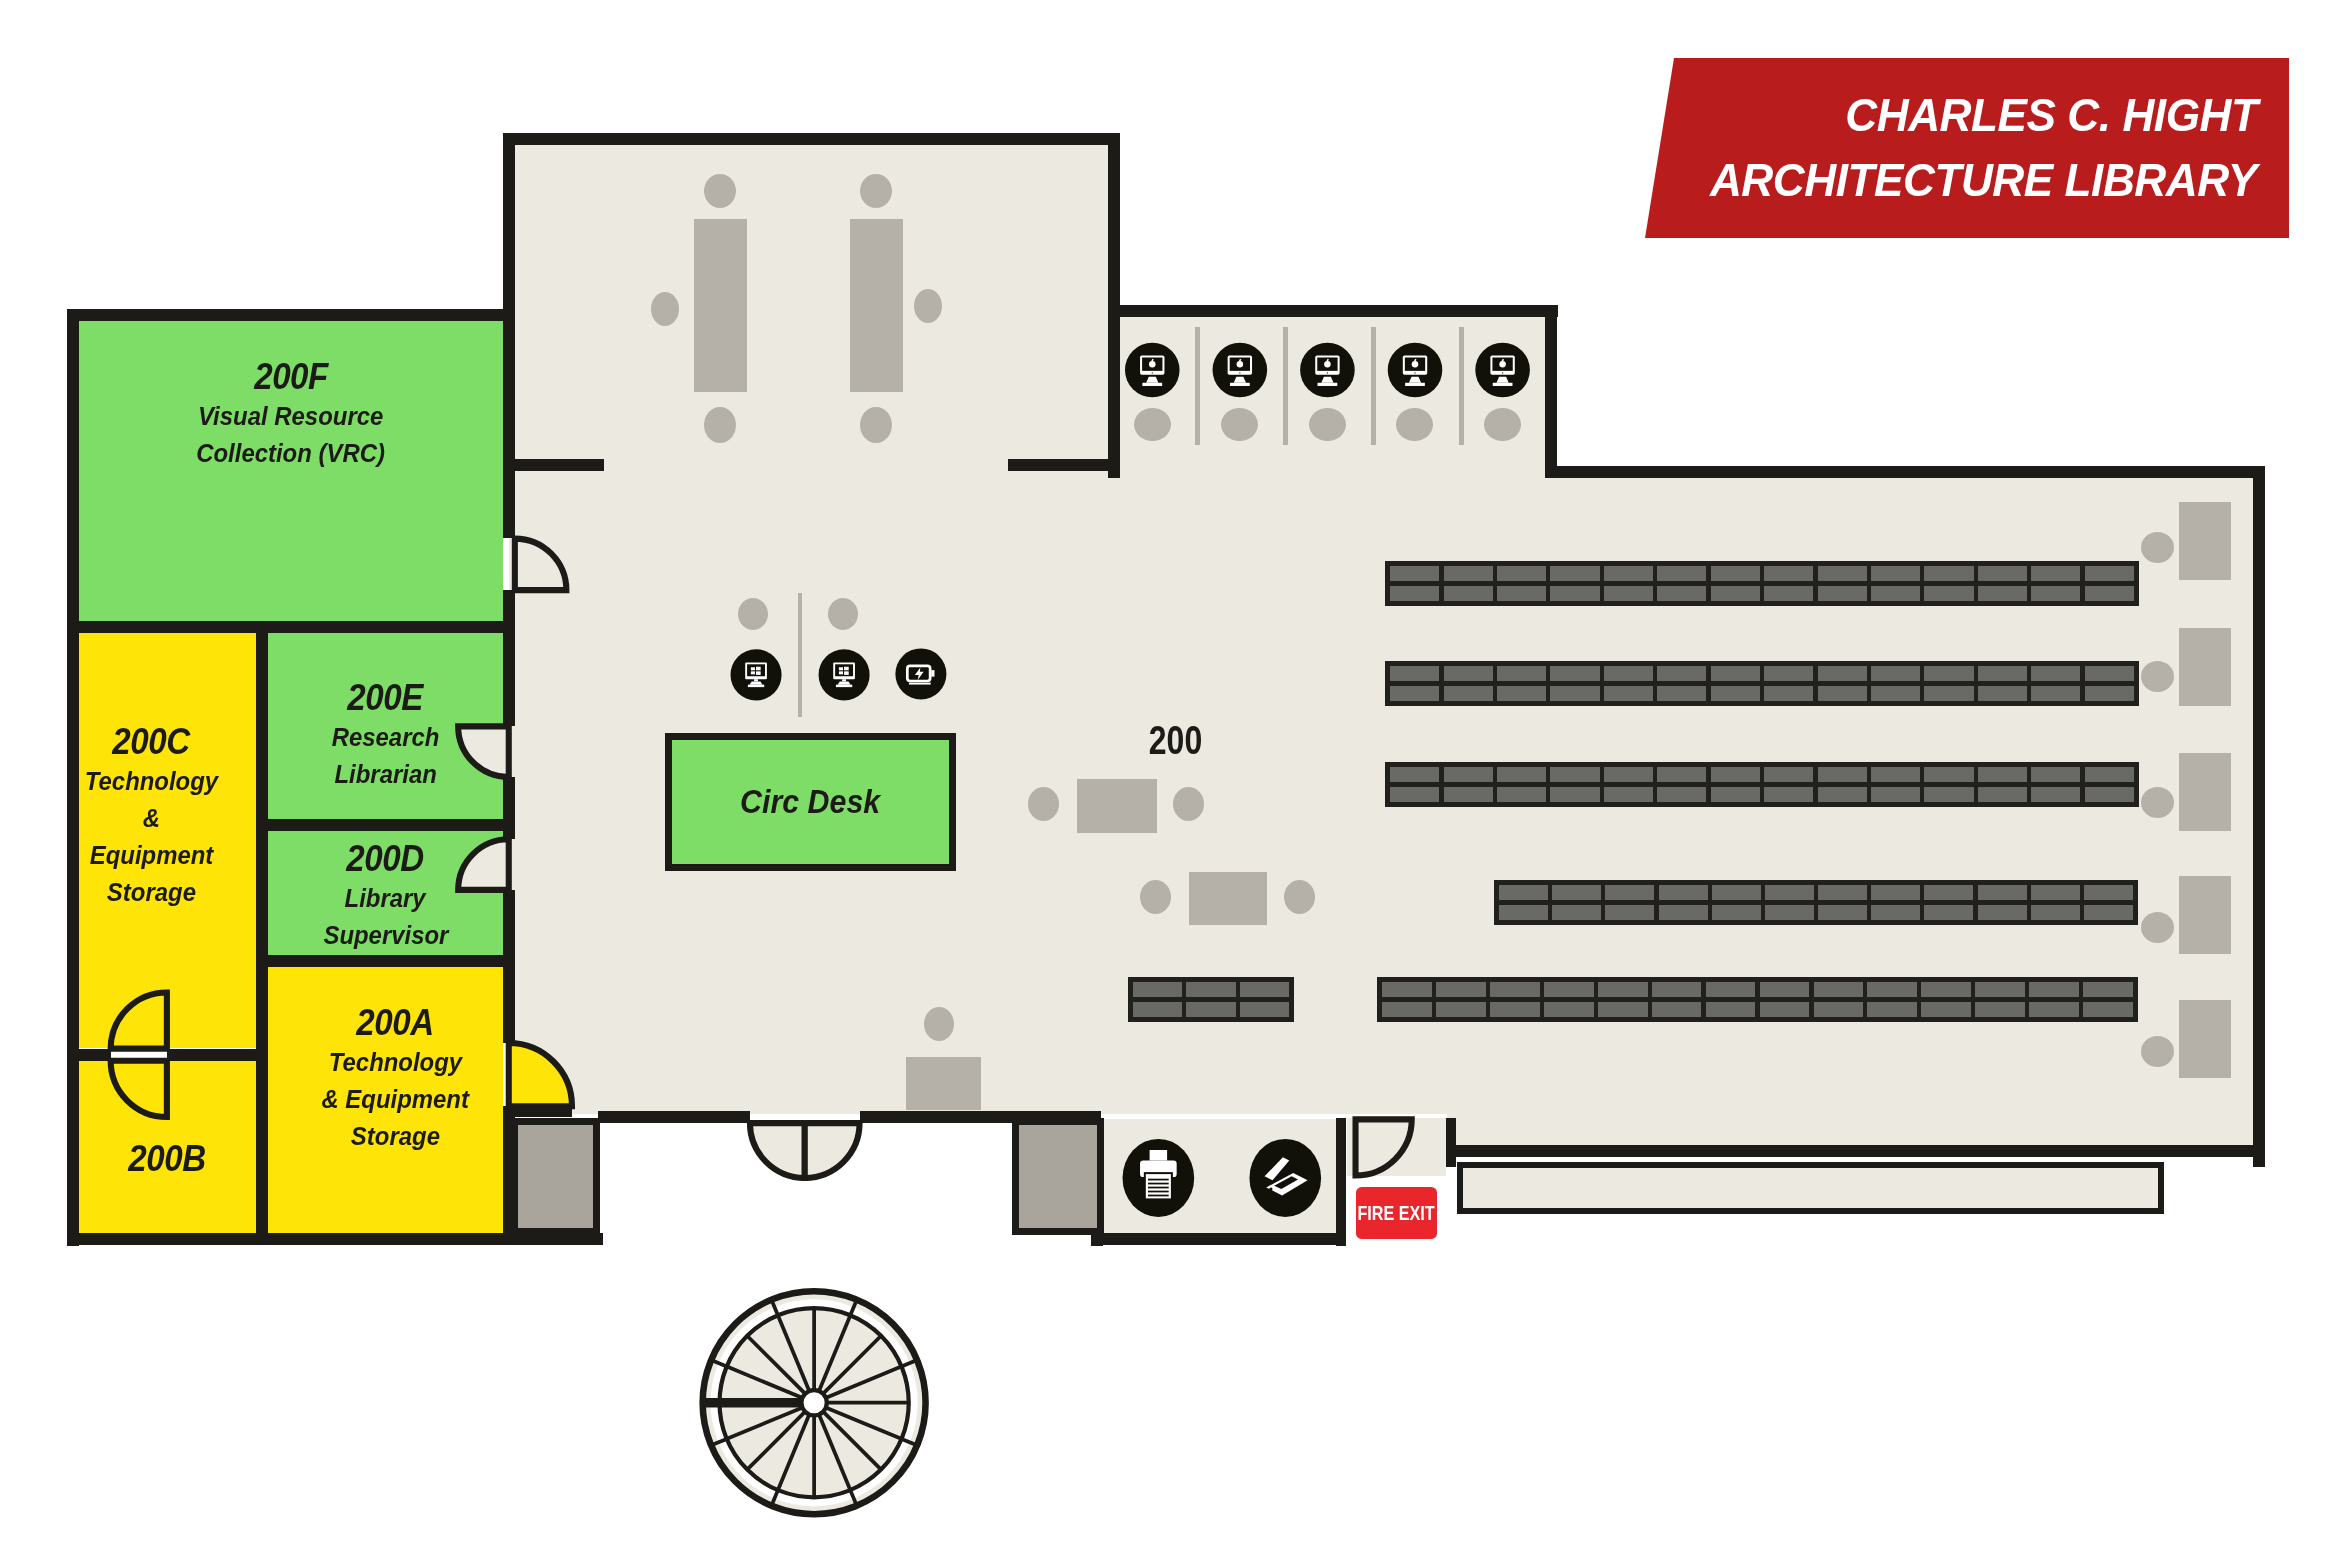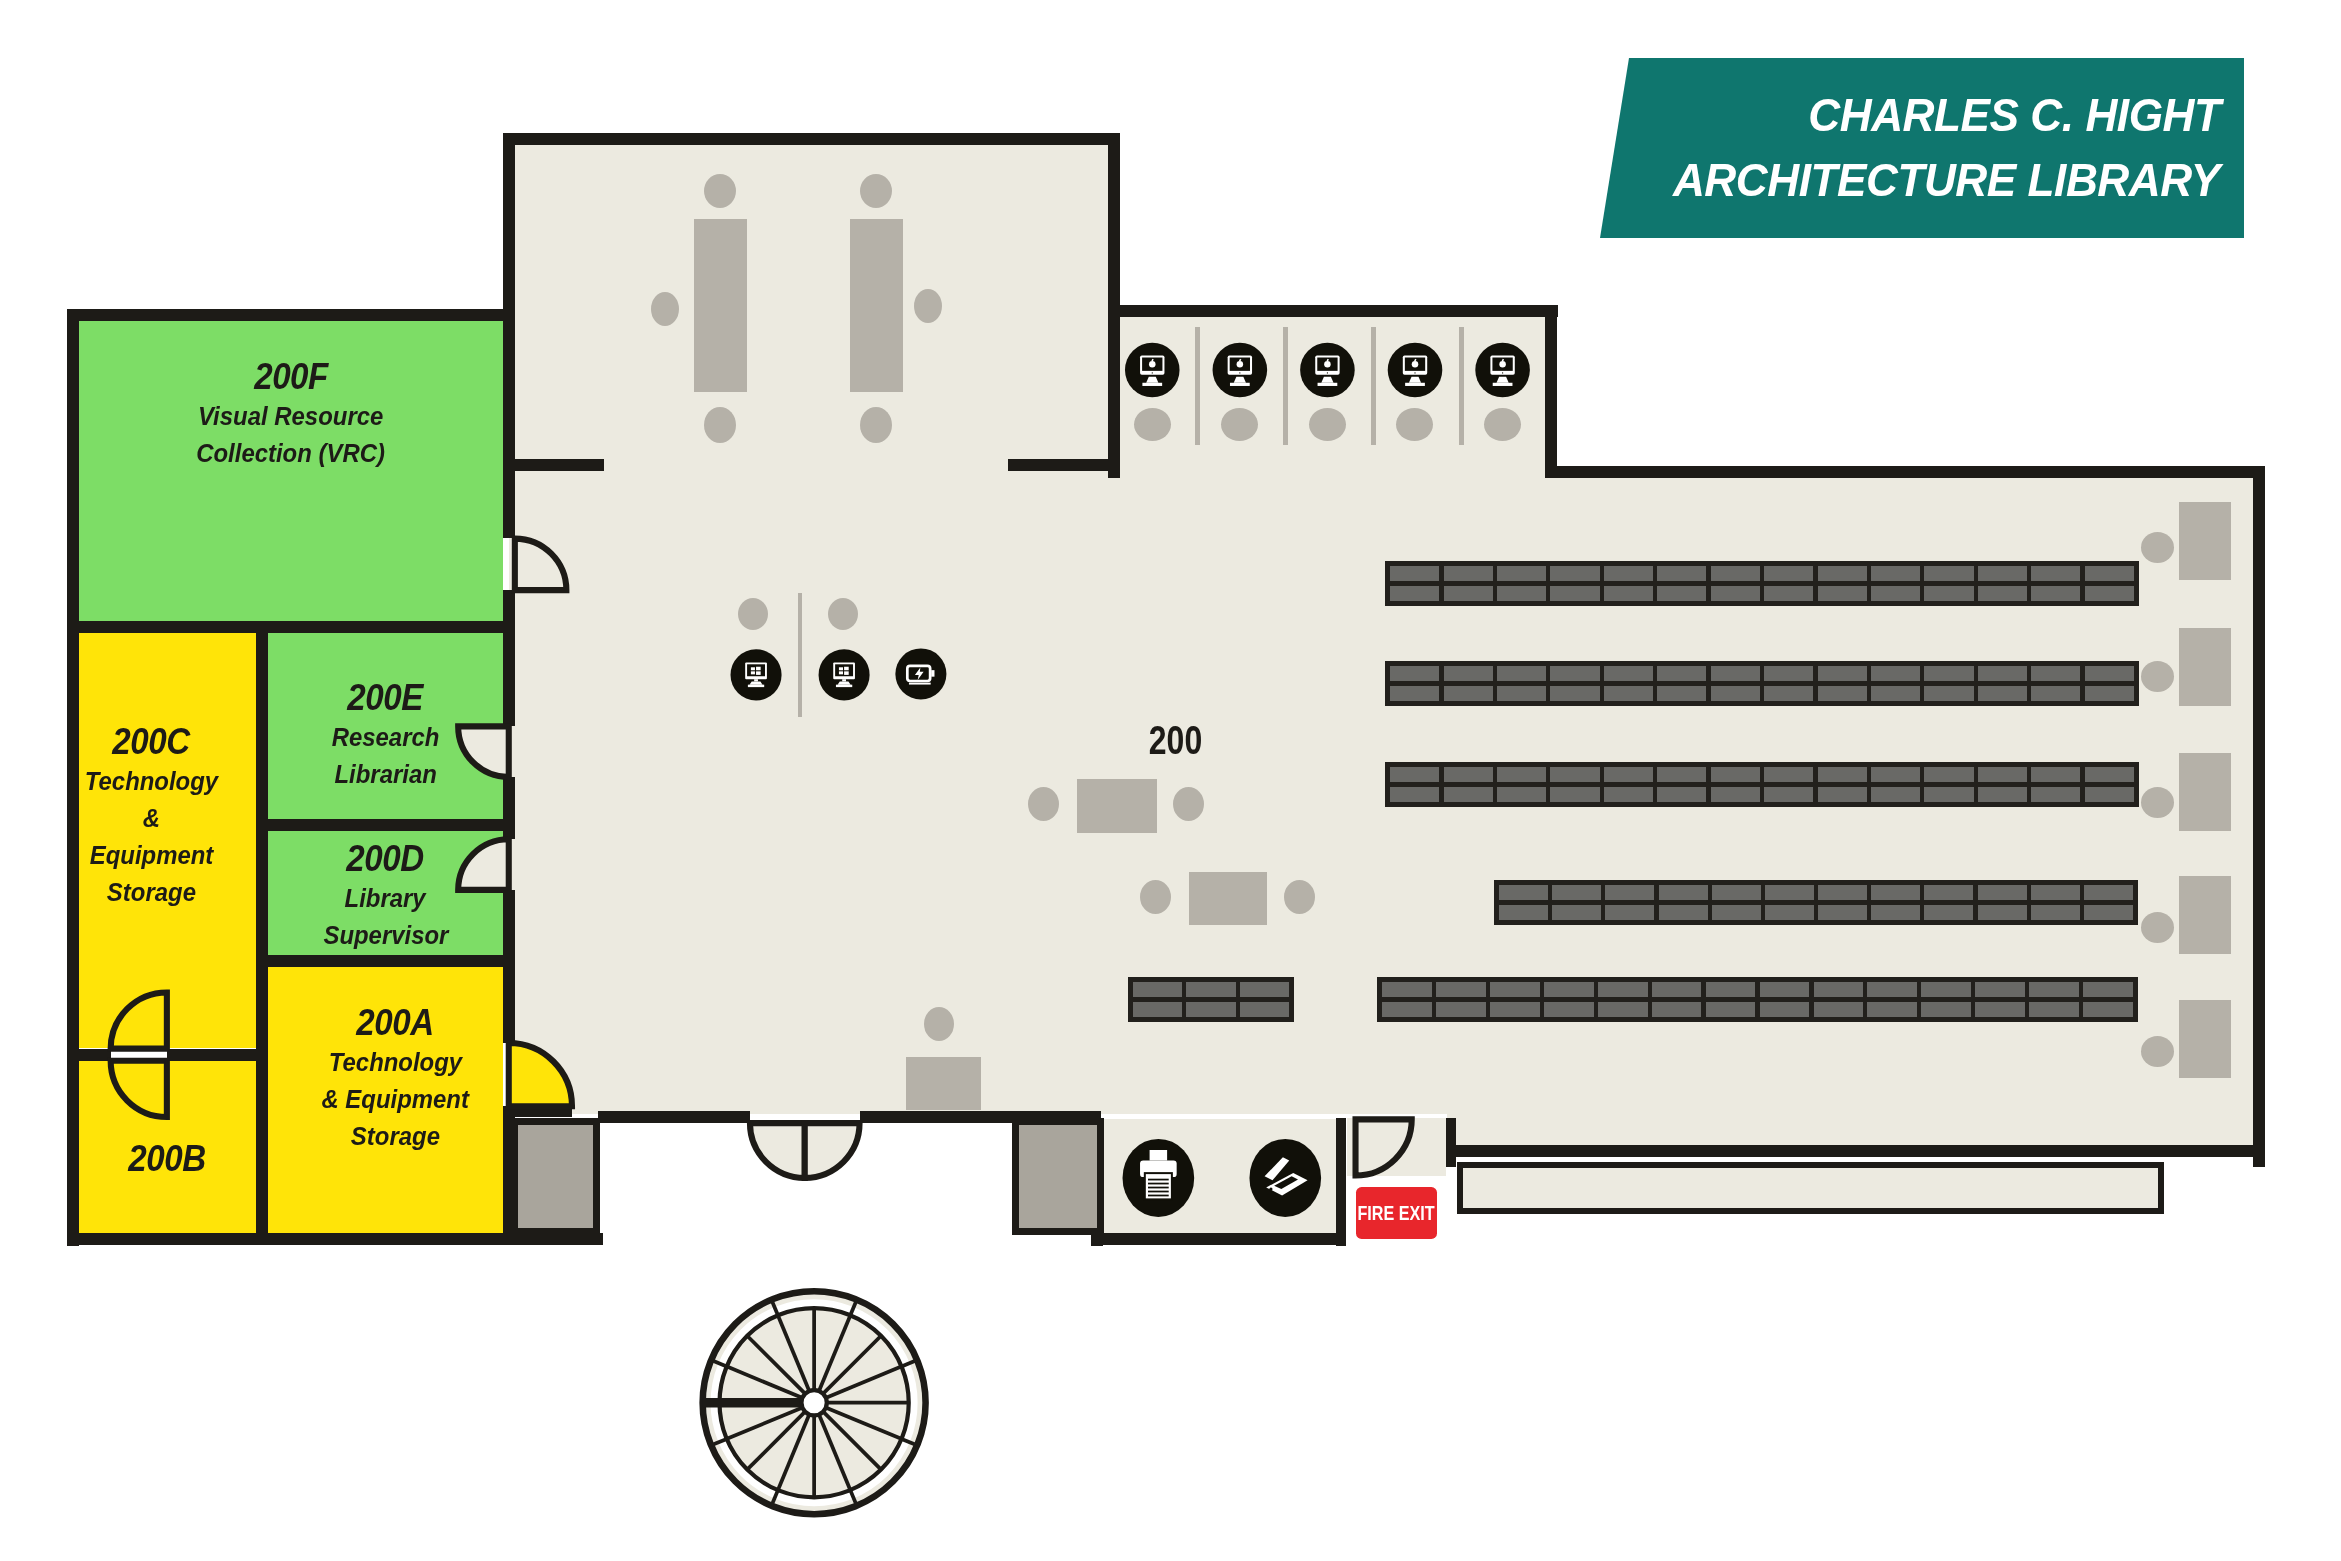--- a/index.html
+++ b/index.html
@@ -22,24 +22,24 @@
   .carrel{position:absolute;background:#B5B1A8;z-index:3;}
   #overlay{position:absolute;left:0;top:0;z-index:5;}
   .lbl{position:absolute;z-index:6;display:flex;flex-direction:column;align-items:center;
        justify-content:center;text-align:center;}
   .num{font-weight:bold;font-style:italic;font-size:36px;letter-spacing:-0.5px;transform:scaleX(.92);}
   .sub{font-weight:bold;font-style:italic;font-size:26px;line-height:1.42;transform:scaleX(.92);}
   .circdesk{position:absolute;background:#7DDD66;border:7.5px solid #1D1B17;z-index:3;
             display:flex;align-items:center;justify-content:center;box-sizing:border-box;}
   .circdesk span{font-weight:bold;font-style:italic;font-size:33px;transform:scaleX(.92);}
   #area-label{font-weight:bold;font-size:40px;transform:scaleX(.8);z-index:6;}
-  #banner{position:absolute;left:1600px;top:58px;width:644px;height:180px;background:#0f766e;
+  #banner{position:absolute;left:1645px;top:58px;width:644px;height:180px;background:#b91c1c;
           clip-path:polygon(29px 0,100% 0,100% 100%,0 100%);z-index:7;
           display:flex;flex-direction:column;justify-content:center;align-items:flex-end;
-          padding-right:24px;box-sizing:border-box;}
+          padding-right:32px;box-sizing:border-box;}
   #banner div{color:#ffffff;font-weight:bold;font-style:italic;font-size:47px;line-height:1.38;
           letter-spacing:-0.5px;transform:scaleX(.94);transform-origin:right center;white-space:nowrap;}
   #fire-exit{position:absolute;left:1356px;top:1187px;width:81px;height:52px;background:#E8262C;
           border-radius:5.6px;z-index:7;display:flex;align-items:center;justify-content:center;}
   #fire-exit span{color:#fff;font-weight:bold;font-size:19.7px;transform:scaleX(.82);white-space:nowrap;}
 </style>
 </head>
 <body>
 
 <div id="plan">
@@ -49,20 +49,23 @@
     <div>ARCHITECTURE LIBRARY</div>
   </div>
 
   <div class="room green" style="left:79px;top:321px;width:424px;height:300px;"></div>
   <div class="room yellow" style="left:79px;top:633px;width:177px;height:415px;"></div>
   <div class="room green" style="left:268px;top:633px;width:235px;height:186px;"></div>
   <div class="room green" style="left:268px;top:831px;width:235px;height:124px;"></div>
   <div class="room yellow" style="left:268px;top:967px;width:235px;height:266px;"></div>
   <div class="room yellow" style="left:79px;top:1061px;width:177px;height:172px;"></div>
 
+  <div class="circdesk" style="left:665px;top:733px;width:291px;height:138px;">
+    <span>Circ Desk</span>
+  </div>
 
   <div class="lbl" style="left:79px;top:356px;width:424px;">
     <div class="num">200F</div>
     <div class="sub">Visual Resource</div>
     <div class="sub">Collection (VRC)</div>
   </div>
   <div class="lbl" style="left:79px;top:721px;width:145px;">
     <div class="num">200C</div>
     <div class="sub">Technology</div>
     <div class="sub">&amp; Equipment</div>

